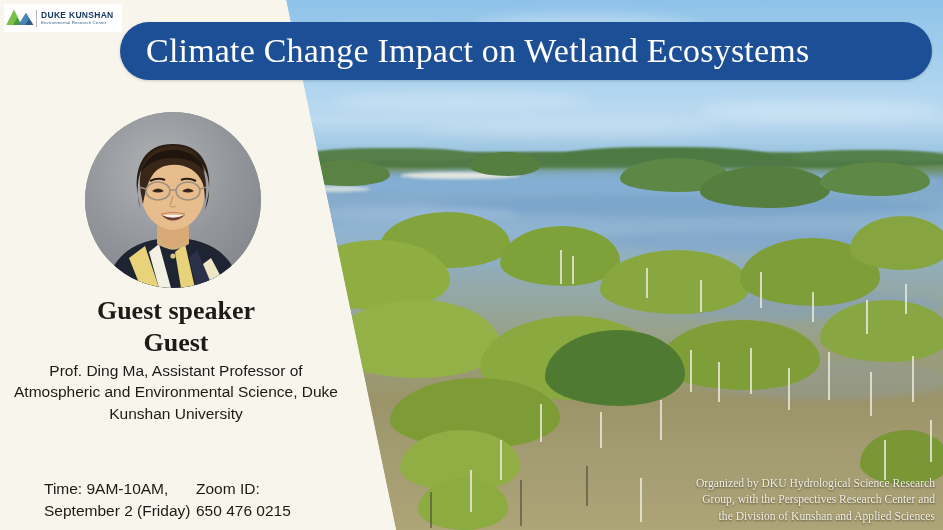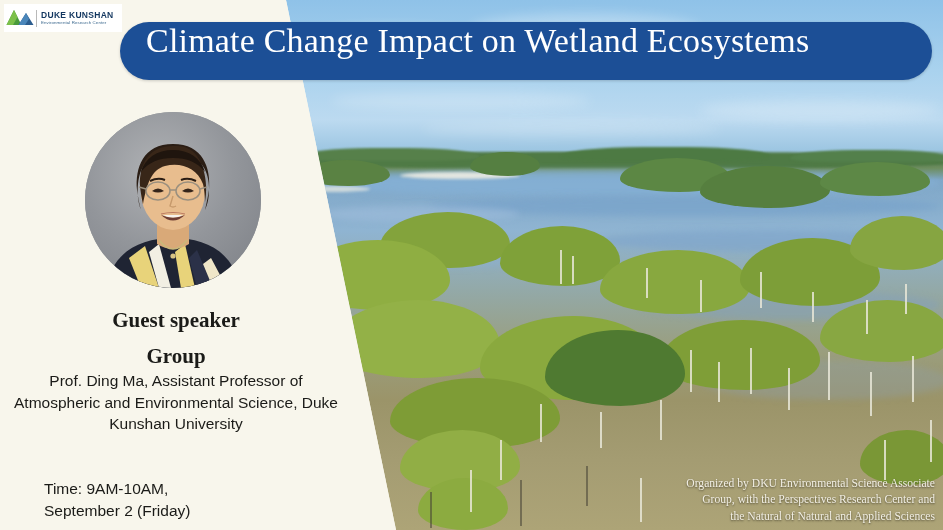--- a/index.html
+++ b/index.html
@@ -121,21 +121,21 @@
   }
 
   
   .banner {
     position: absolute;
     background: #1c4f96;
     border-radius: 30px;
     color: #ffffff;
     font-family: "Liberation Serif", serif;
     display: flex;
-    align-items: flex-start;
+    align-items: center;
     box-sizing: border-box;
     box-shadow: 0 1px 3px rgba(0,0,0,0.18);
   }
   .banner-main {
     left: 120px; top: 22px;
     width: 812px; height: 58px;
     padding: 0 26px;
     font-size: 34px;
     letter-spacing: 0.2px;
   }
@@ -167,23 +167,23 @@
   .info {
     position: absolute;
     left: 0; top: 296px;
     width: 352px;
     text-align: center;
     color: #1b1b18;
   }
   .role-head {
     font-family: "Liberation Serif", serif;
     font-weight: bold;
-    font-size: 21px;
+    font-size: 26px;
     line-height: 1.15;
-    margin: 12px 0 2px 0;
+    margin: 0 0 2px 0;
   }
   .role-body {
     font-family: "Liberation Sans", sans-serif;
     font-size: 15.5px;
     line-height: 1.38;
     margin: 0 0 10px 0;
     padding: 0 8px;
   }
   .role-body:last-child { margin-bottom: 0; }
 
@@ -355,30 +355,34 @@
       <path d="M88 84 L85 94 Q88 96 91 94" stroke="#c79a6c" stroke-width="1.4" fill="none"></path>
 
       <path d="M76 103 Q88 114 100 103 Q88 108 76 103 Z" fill="#6e3d33"></path>
       <path d="M78 103 Q88 108 98 103 Z" fill="#f6f2ec"></path>
       <path d="M76 102 Q88 99 100 102" stroke="#b9785f" stroke-width="1.2" fill="none"></path>
     </svg>
   </div>
 
   <div class="info">
     <p class="role-head">Guest speaker</p>
-    <p class="role-head">Group</p>
+    <p class="role-head">Guest</p>
     <p class="role-body">Prof. Ding Ma, Assistant Professor of Atmospheric and Environmental Science, Duke Kunshan University</p>
   </div>
 
   <div class="details">
     <div class="detail-col time">
       <div>Time: 9AM-10AM,</div>
       <div>September 2 (Friday)</div>
     </div>
+    <div class="detail-col">
+      <div>Zoom ID:</div>
+      <div>650 476 0215</div>
+    </div>
   </div>
 
   <div class="credit">
-    <div>Organized by DKU Environmental Science Associate</div>
+    <div>Organized by DKU Hydrological Science Research</div>
     <div>Group, with the Perspectives Research Center and</div>
-    <div>the Natural of Natural and Applied Sciences</div>
+    <div>the Division of Kunshan and Applied Sciences</div>
   </div>
 
 </div>
 
 </body></html>

